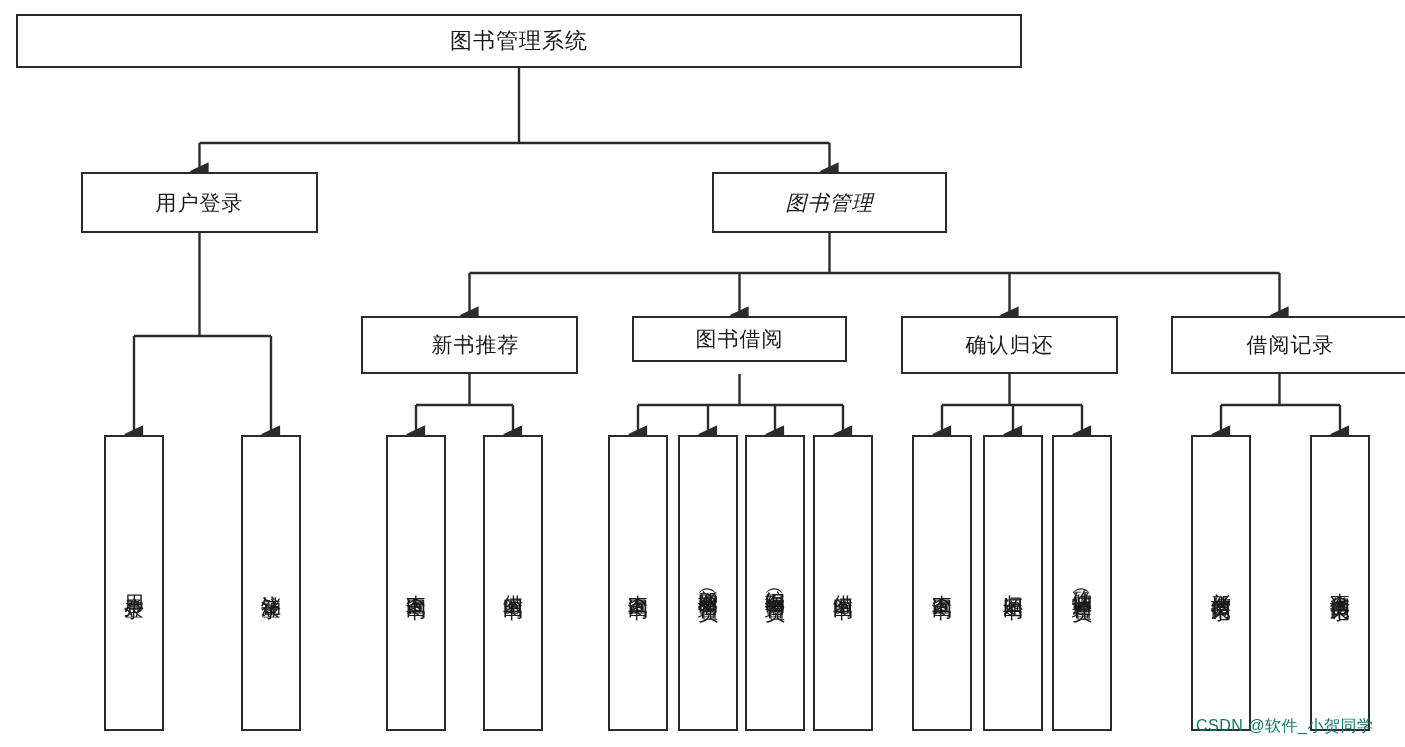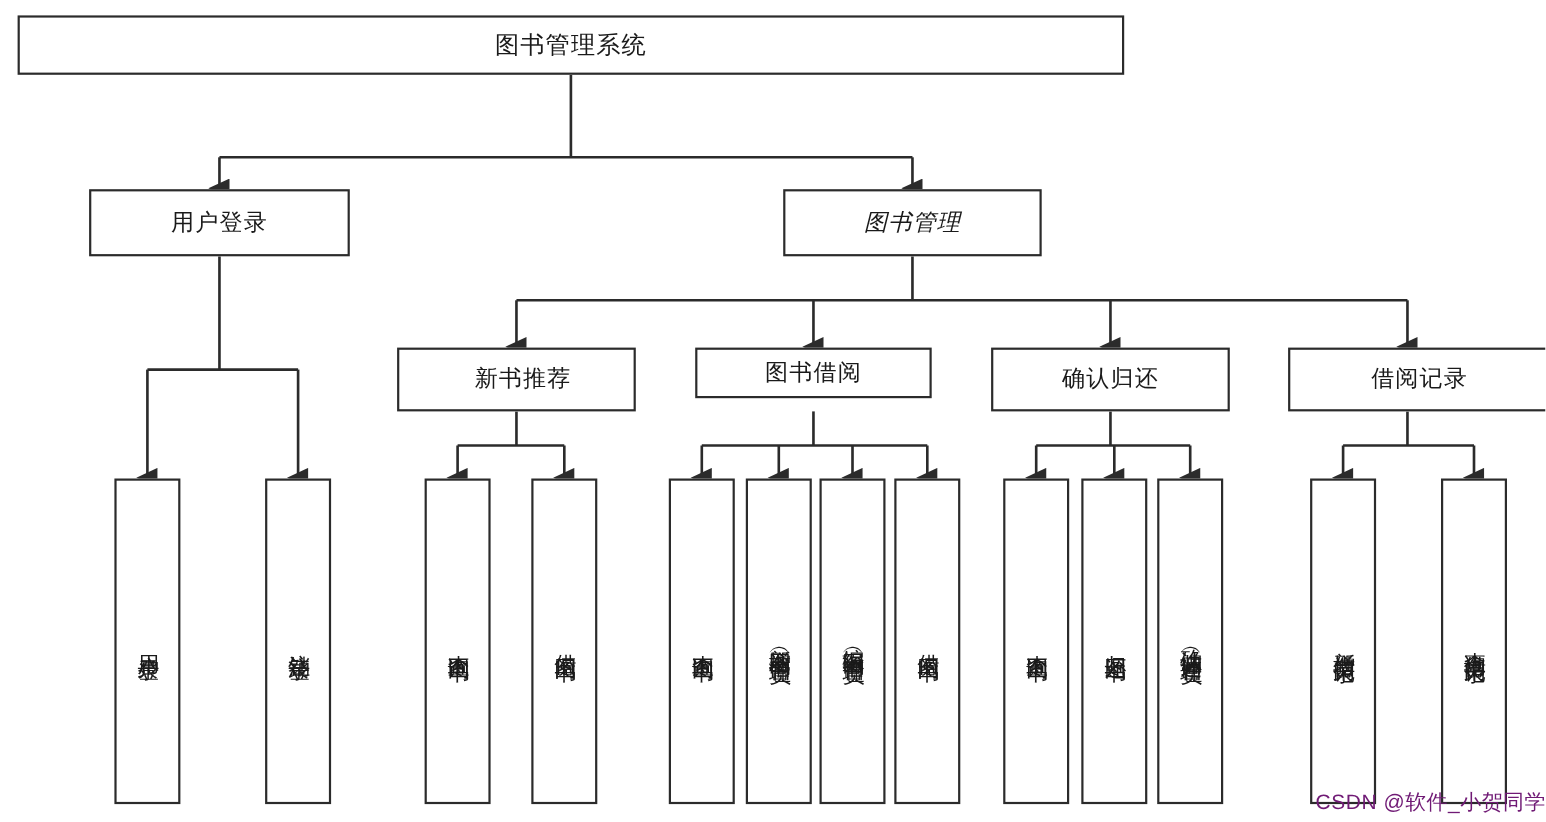--- a/index.html
+++ b/index.html
@@ -56,22 +56,22 @@
     text-orientation: upright;
     display: block;
     white-space: normal;
     text-align: center;
   }
   .node.root {
     font-size: 22px;
   }
   .watermark {
     position: absolute;
-    color: #701a75;
-    font-size: 19px;
+    color: #0f766e;
+    font-size: 16px;
     letter-spacing: 0.5px;
     white-space: nowrap;
     z-index: 5;
     user-select: none;
   }
 </style>
 </head>
 <body>
 
 <div id="canvas">

